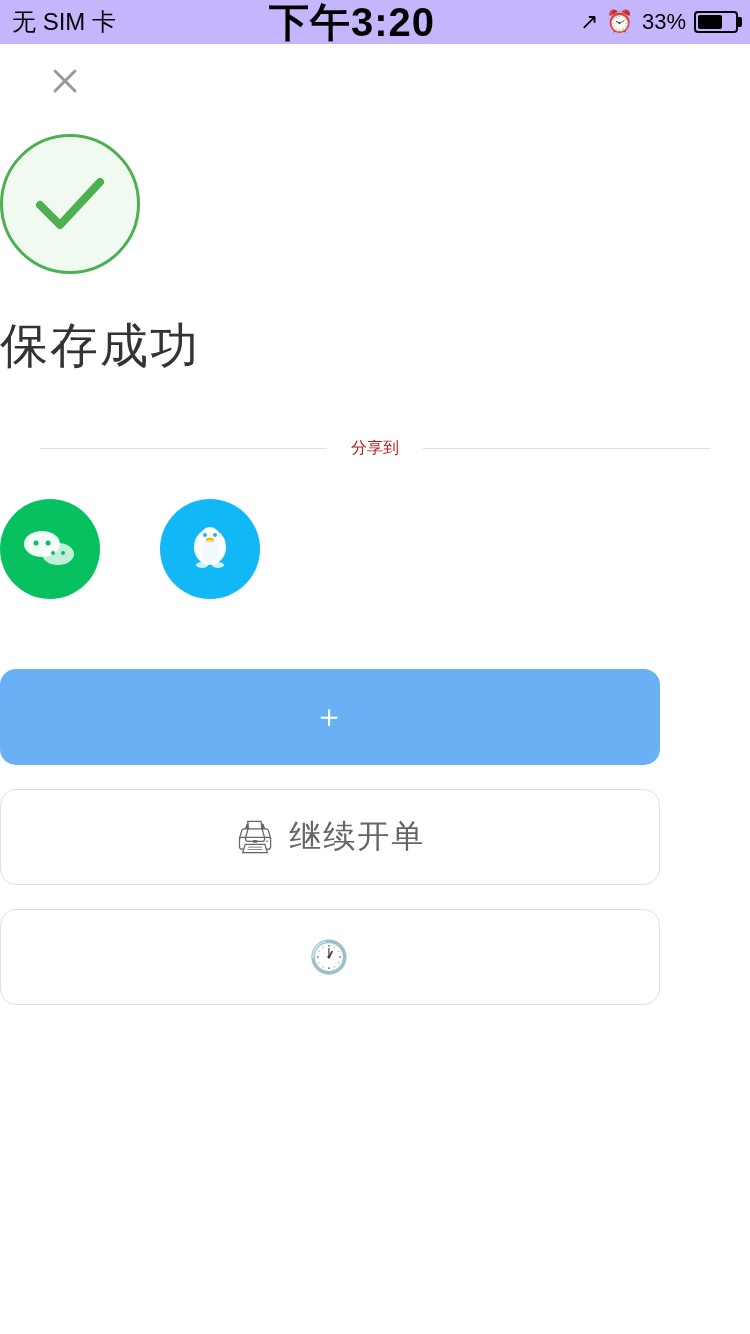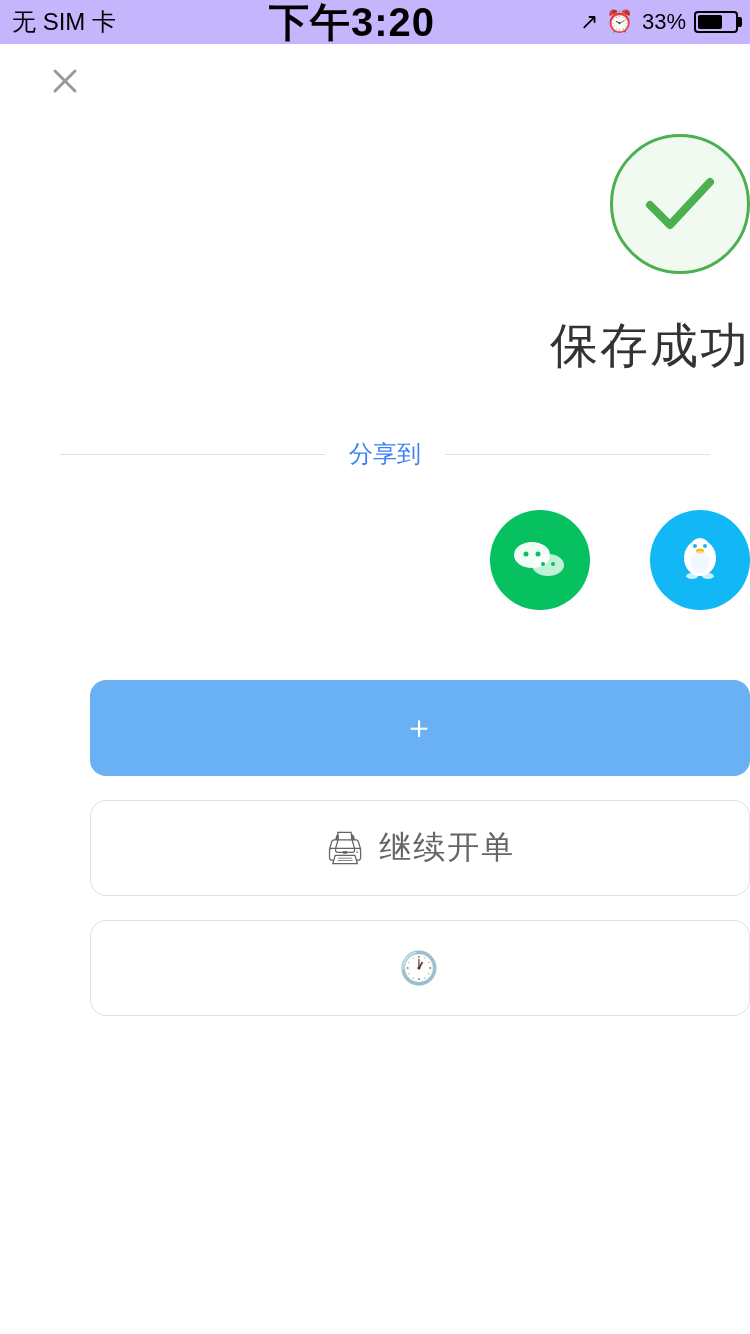--- a/index.html
+++ b/index.html
@@ -90,23 +90,22 @@
     }
     .close-btn svg {
       width: 36px;
       height: 36px;
     }
 
     
     .main-content {
       display: flex;
       flex-direction: column;
-      align-items: flex-end;
+      align-items: flex-start;
       padding-top: 90px;
-      padding-left: 20px;
     }
 
     
     .success-circle {
       width: 140px;
       height: 140px;
       border-radius: 50%;
       border: 3px solid #4CAF50;
       background: #f0faf0;
       display: flex;
@@ -136,22 +135,22 @@
       align-items: center;
       padding: 0 40px;
       margin-bottom: 40px;
     }
     .divider-line {
       flex: 1;
       height: 1px;
       background: #e0e0e0;
     }
     .share-label {
-      font-size: 24px;
-      color: #3b82f6;
+      font-size: 16px;
+      color: #b91c1c;
       padding: 0 24px;
     }
 
     
     .share-icons {
       display: flex;
       gap: 60px;
       margin-bottom: 70px;
     }
     .share-icon-btn {

